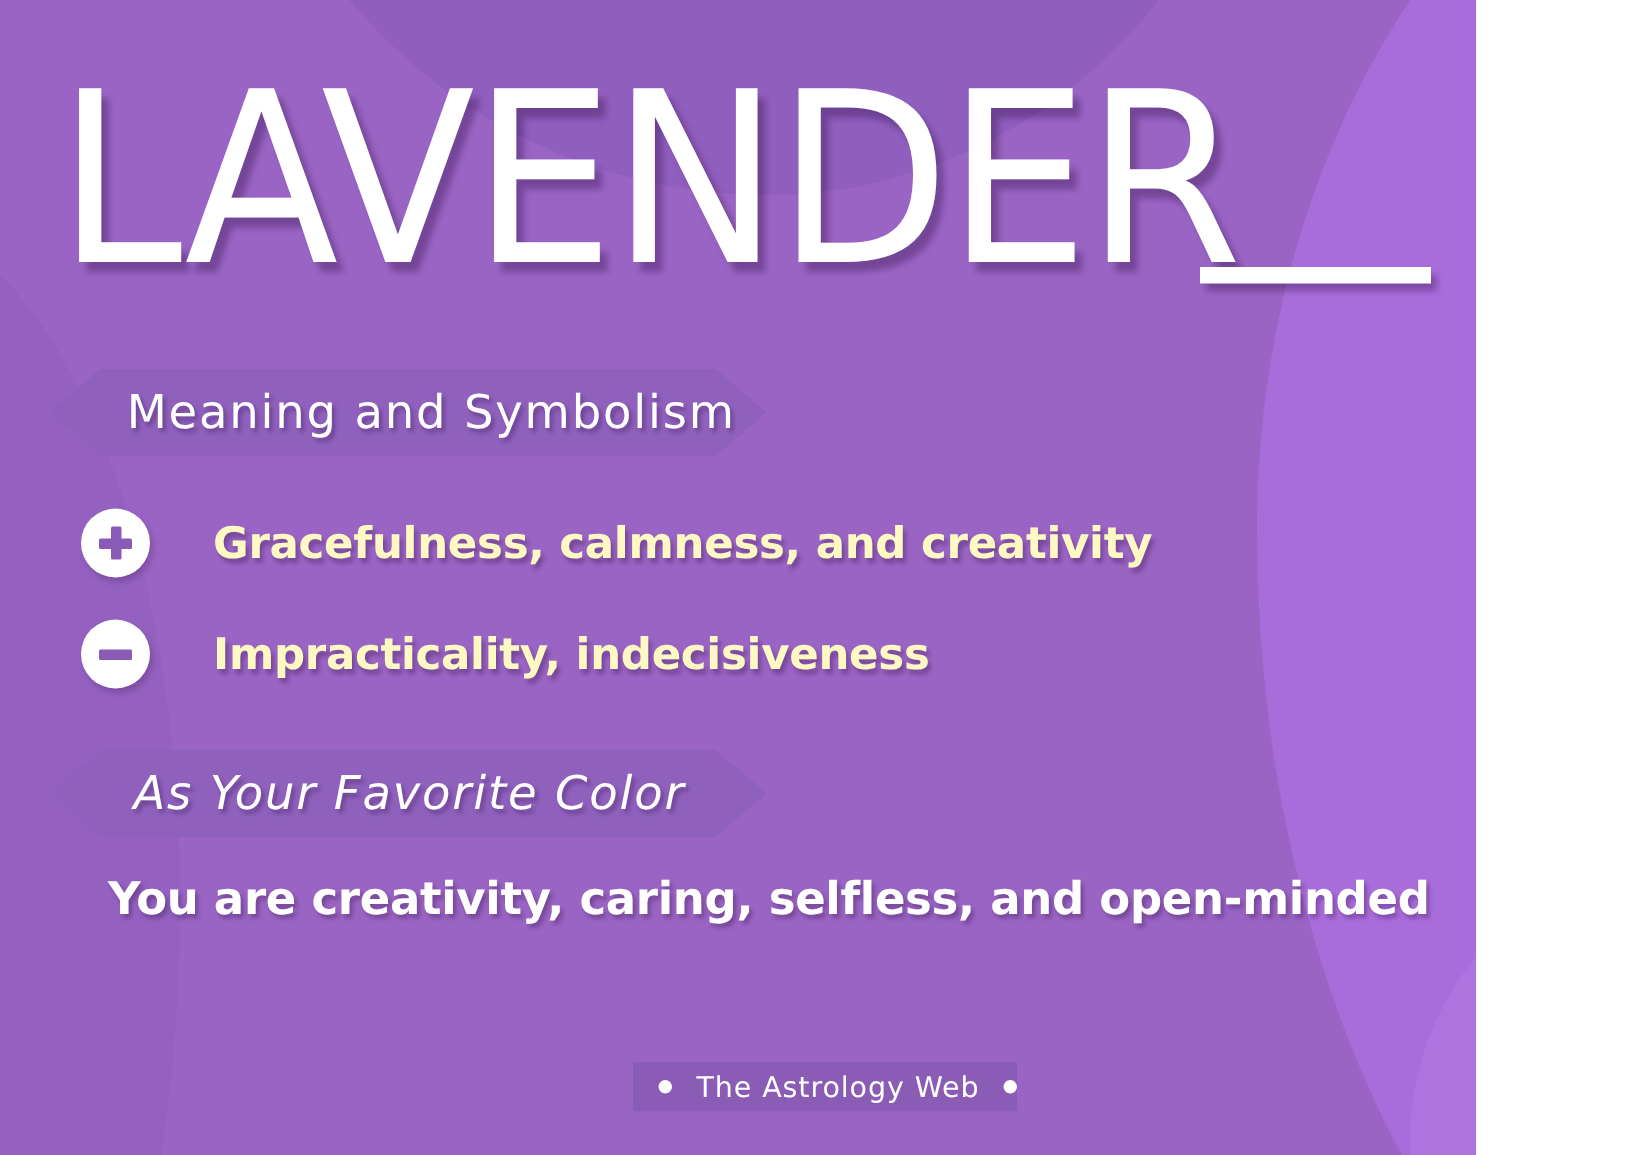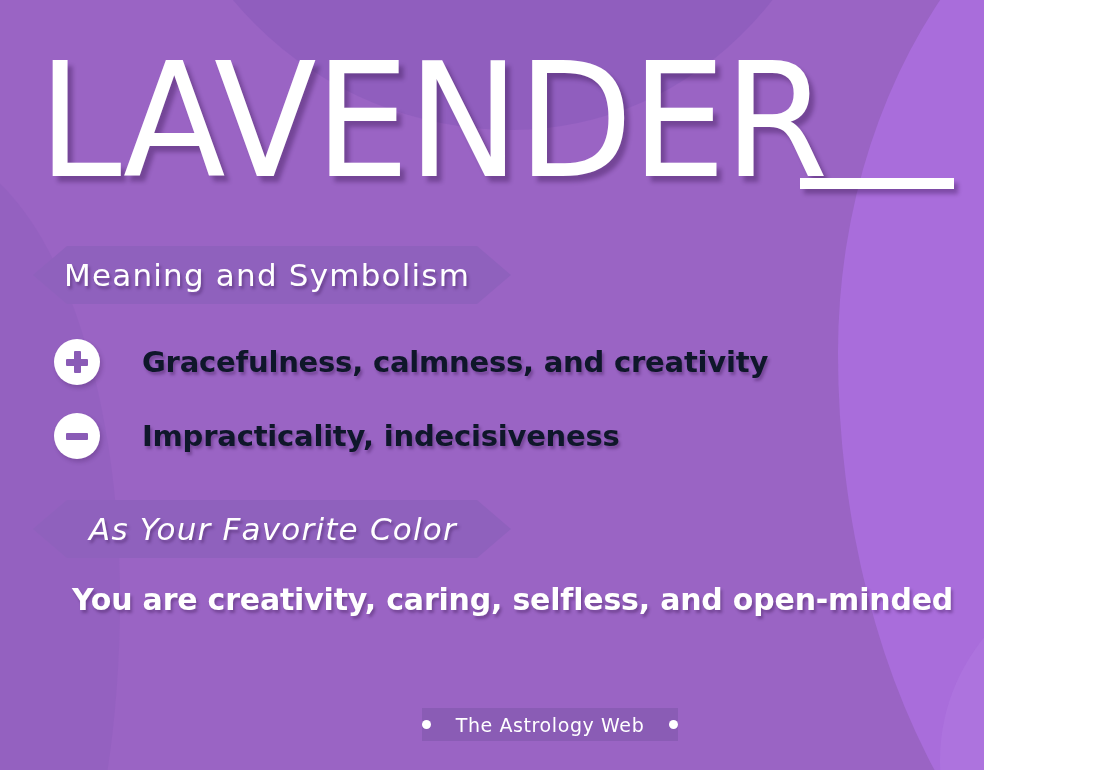--- a/index.html
+++ b/index.html
@@ -111,21 +111,21 @@
   }
   .ribbon-label {
     font-family: "DejaVu Sans", sans-serif;
     font-size: 31px;
     letter-spacing: 1.2px;
     color: #ffffff;
     text-shadow: 2px 3px 3px rgba(40, 10, 60, 0.35);
     white-space: nowrap;
     padding-left: 32px;
   }
-  #ribbon-meaning { left: 33px; top: 246px; width: 478px; }
+  #ribbon-meaning { left: 33px; top: 246px; width: 478px; justify-content: center; }
   #ribbon-meaning .ribbon-label { padding-left: 31px; }
   #ribbon-favorite { left: 33px; top: 500px; width: 478px; font-style: italic; }
   #ribbon-favorite .ribbon-label { padding-left: 56px; }
 
   
   .bullet-row {
     position: absolute;
     left: 54px;
     display: flex;
     align-items: center;
@@ -158,21 +158,21 @@
   }
   .glyph-plus::before { left: 0; top: 7.5px; width: 22px; height: 7px; }
   .glyph-plus::after  { top: 0; left: 7.5px; width: 7px; height: 22px; }
   .glyph-minus::before { left: 0; top: 7.5px; width: 22px; height: 7px; }
 
   .bullet-text {
     font-family: "DejaVu Sans", sans-serif;
     font-weight: bold;
     font-size: 29px;
     letter-spacing: -0.2px;
-    color: #0f172a;
+    color: #fef9c3;
     text-shadow: 2px 3px 3px rgba(40, 10, 60, 0.32);
     margin-left: 42px;
     white-space: nowrap;
   }
 
   
   .description {
     position: absolute;
     left: 72px;
     top: 582px;
@@ -188,21 +188,21 @@
   
   .footer-badge {
     position: absolute;
     left: 422px;
     top: 708px;
     width: 256px;
     height: 33px;
     background: #8a5cb5;
     display: flex;
     align-items: center;
-    justify-content: space-between;
+    justify-content: flex-end;
     gap: 16px;
   }
   .footer-dot {
     width: 9px;
     height: 9px;
     border-radius: 50%;
     background: #ffffff;
     flex: 0 0 auto;
   }
   .footer-text {

